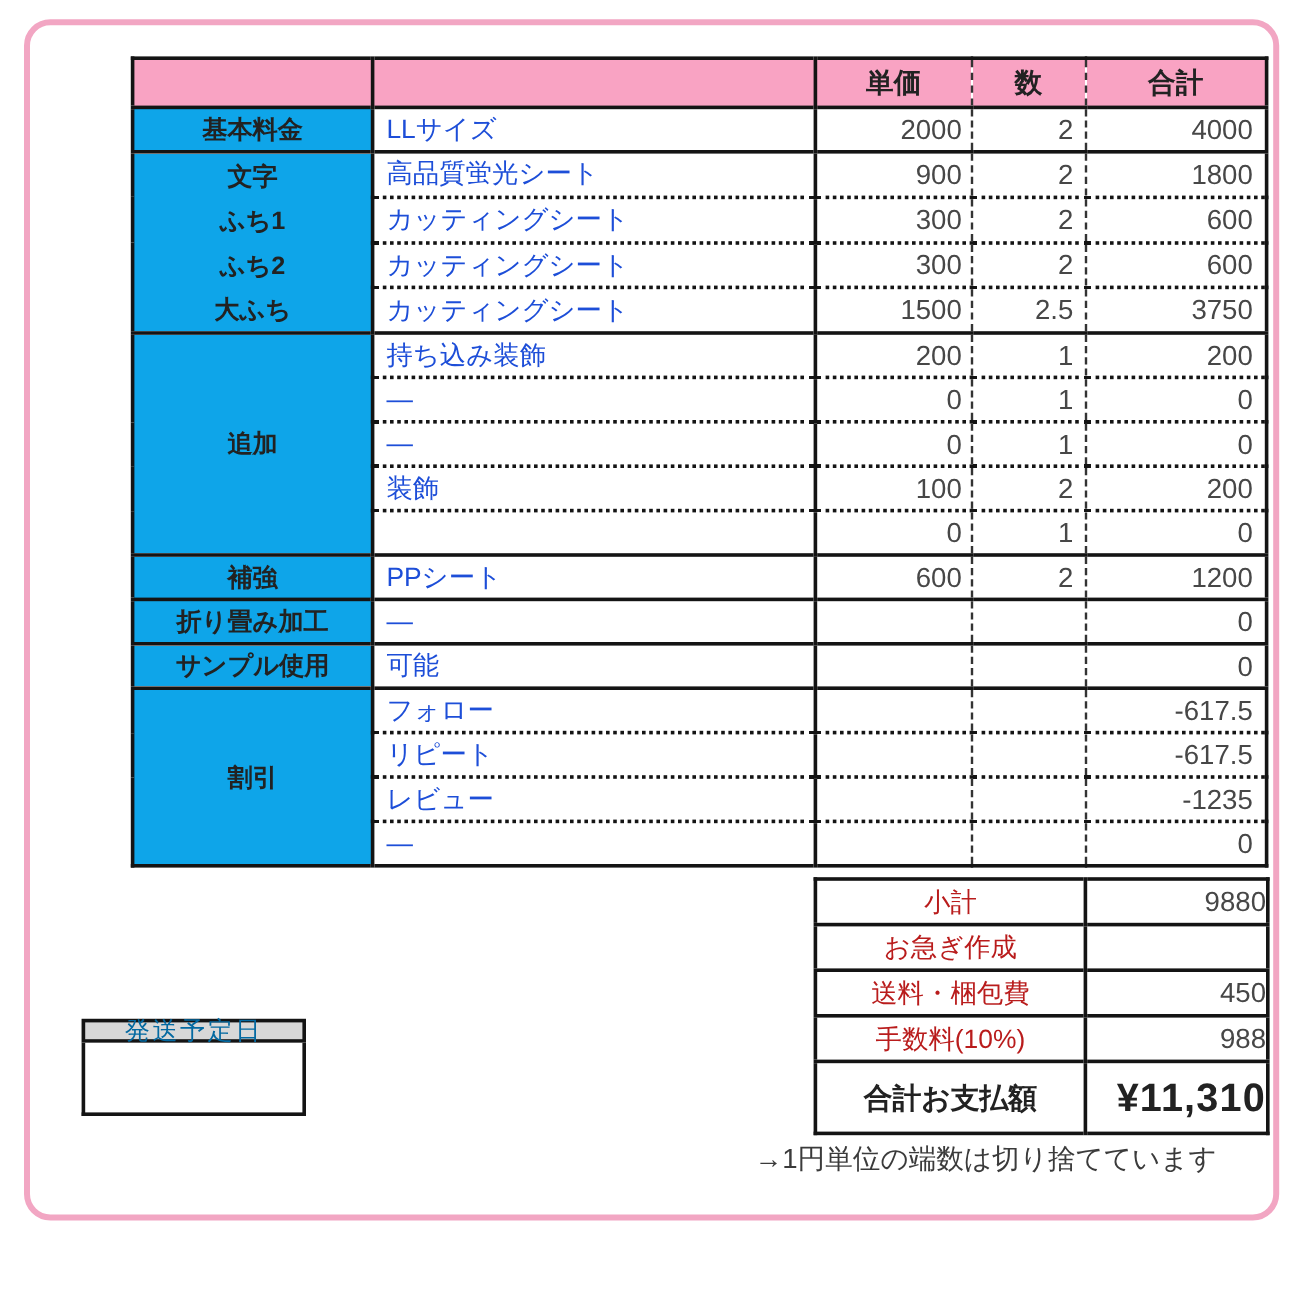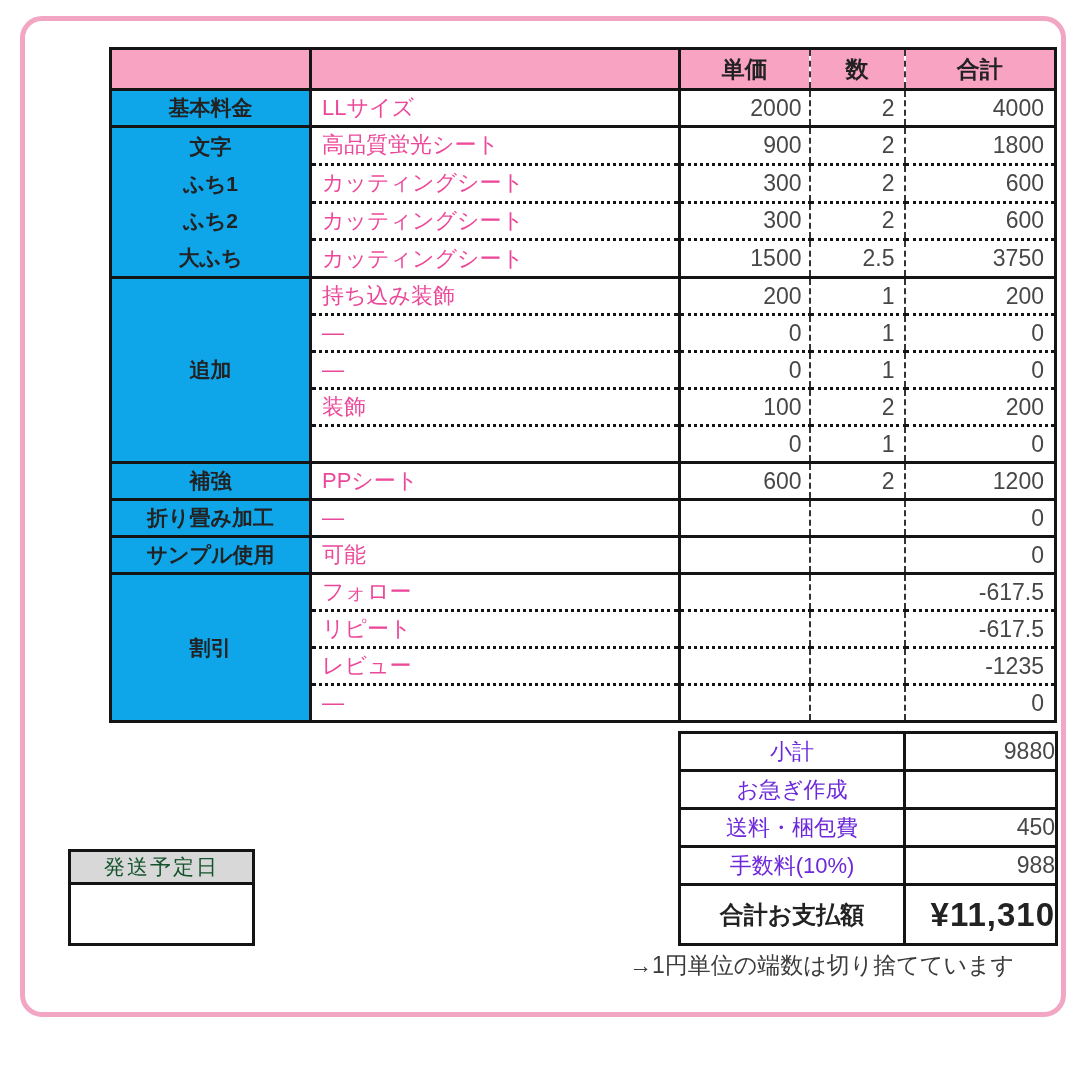--- a/index.html
+++ b/index.html
@@ -23,48 +23,48 @@
   .main tr.hr{height:41px;}
   .main tr.hr td{
     background:#f9a3c3;font-weight:bold;font-size:23px;color:#222;text-align:center;
   }
   .main tr.gt > td{border-top:3px solid #141414;}
   .main tr.dr > td{border-top:3px dotted #141414;}
   .main td.c0{
     background:#0ea5e9;font-weight:bold;font-size:21px;color:#222;
     text-align:center;vertical-align:middle;border-right:3px solid #141414;
   }
-  .main td.c1{font-size:22px;color:#ec4899;text-align:left;padding-left:10px;border-right:3px solid #141414;}
+  .main td.c1{font-size:22px;color:#1d4ed8;text-align:left;padding-left:10px;border-right:3px solid #141414;}
   .main td.c2{font-size:23px;color:#474747;text-align:right;padding-right:7px;border-right:2px dashed #333;}
   .main td.c3{font-size:23px;color:#474747;text-align:right;padding-right:9px;border-right:2px dashed #333;}
   .main td.c4{font-size:23px;color:#474747;text-align:right;padding-right:10px;}
   .catline{height:37px;display:flex;align-items:center;justify-content:center;}
   
   .summary{
     position:absolute;left:637px;top:731px;width:377px;
     border:3px solid #141414;
   }
   .summary tr{height:38px;}
   .summary tr + tr td{border-top:3px solid #141414;}
   .summary td{padding:0;}
-  .summary td.sl{font-size:22px;color:#6d28d9;text-align:center;border-right:3px solid #141414;}
+  .summary td.sl{font-size:22px;color:#b91c1c;text-align:center;border-right:3px solid #141414;}
   .summary td.sv{font-size:23px;color:#474747;text-align:right;padding-right:0;}
   .summary tr.totalr{height:60px;}
   .summary tr.totalr td.sl{font-weight:bold;font-size:24px;color:#222;}
   .summary tr.totalr td.sv{font-weight:bold;font-size:33px;color:#222;letter-spacing:1px;}
   .note{
     position:absolute;left:613px;top:950px;width:401px;
     font-size:23px;color:#3b3b3b;text-align:right;
   }
   
   .shipbox{position:absolute;left:68px;top:849px;width:187px;box-sizing:border-box;}
   .shipbox .ship-hd{
-    box-sizing:border-box;height:36px;border:3px solid #141414;background:#d8d8d8;
+    box-sizing:border-box;height:20px;border:3px solid #141414;background:#d8d8d8;
     display:flex;align-items:center;justify-content:center;
-    font-size:21px;color:#14532d;letter-spacing:2px;
+    font-size:21px;color:#0369a1;letter-spacing:2px;
   }
   .shipbox .ship-bd{
     box-sizing:border-box;height:61px;border:3px solid #141414;border-top:none;background:#fff;
   }
 </style>
 </head>
 <body>
 
 <div class="frame"></div>
 

